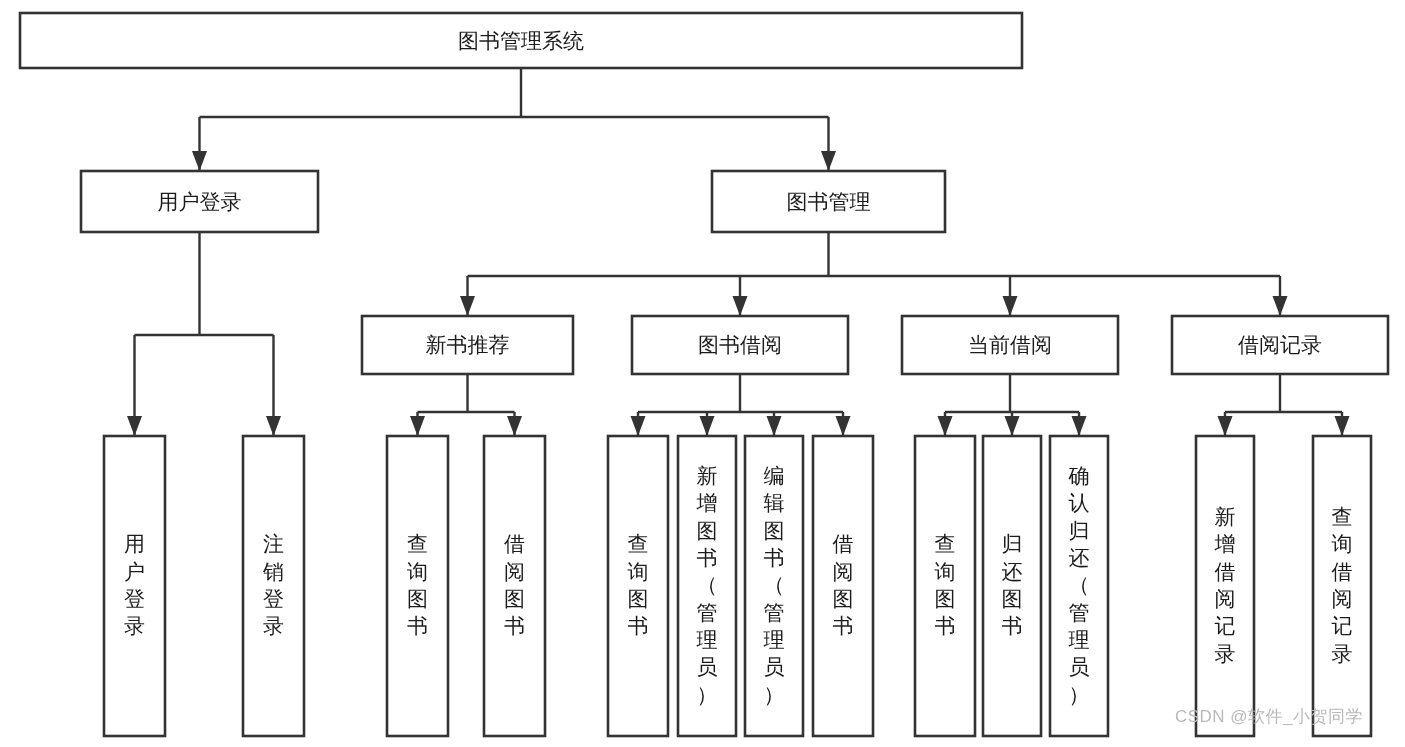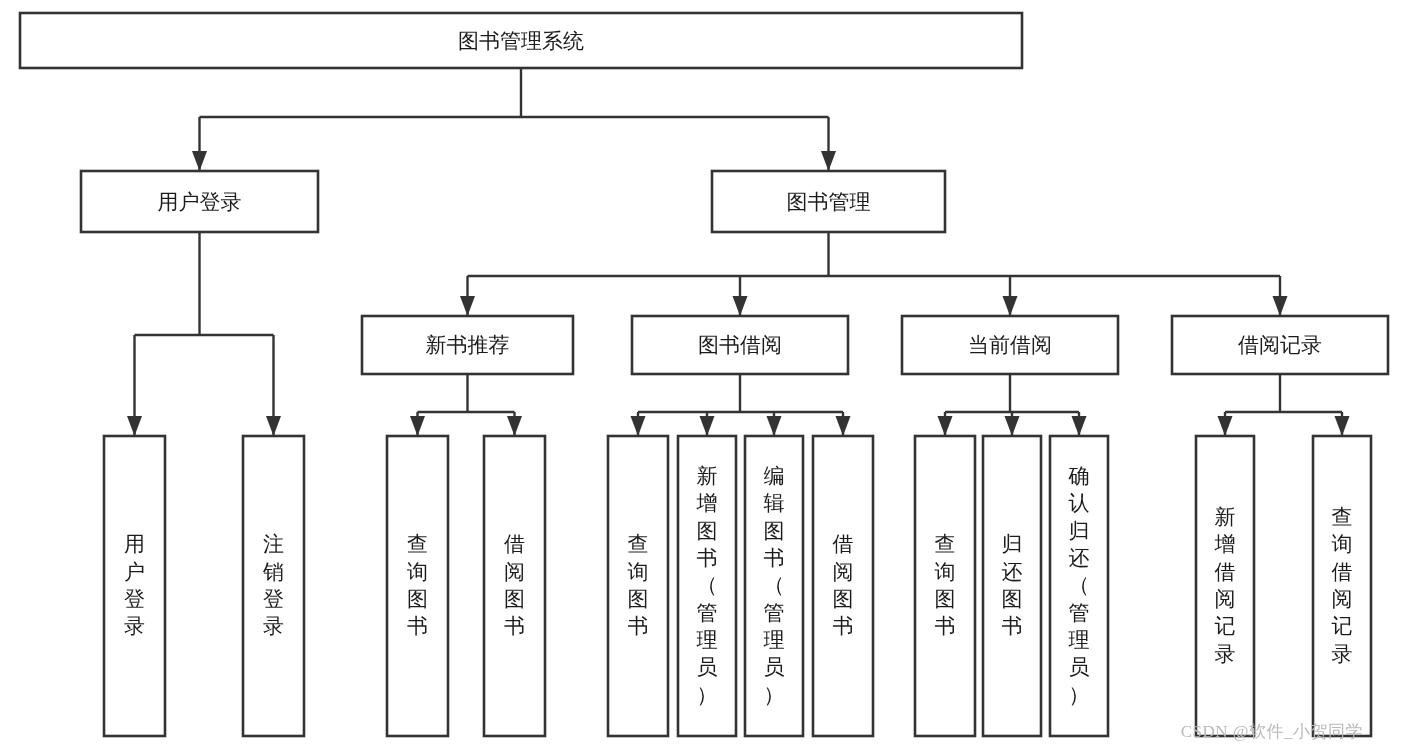--- a/index.html
+++ b/index.html
@@ -61,22 +61,22 @@
   .vlabel-wrap {
     position: absolute;
     display: flex;
     align-items: center;
     justify-content: center;
     pointer-events: none;
   }
   .watermark {
     position: absolute;
     right: 8px;
-    bottom: 4px;
-    font-family: Liberation Serif, serif;
+    bottom: 19px;
+    font-family: Liberation Sans, sans-serif;
     font-size: 17px;
     color: #b9b9b9;
     white-space: nowrap;
     letter-spacing: 0.5px;
   }
 </style>
 </head>
 <body>
 
 <div id="diagram-root">

